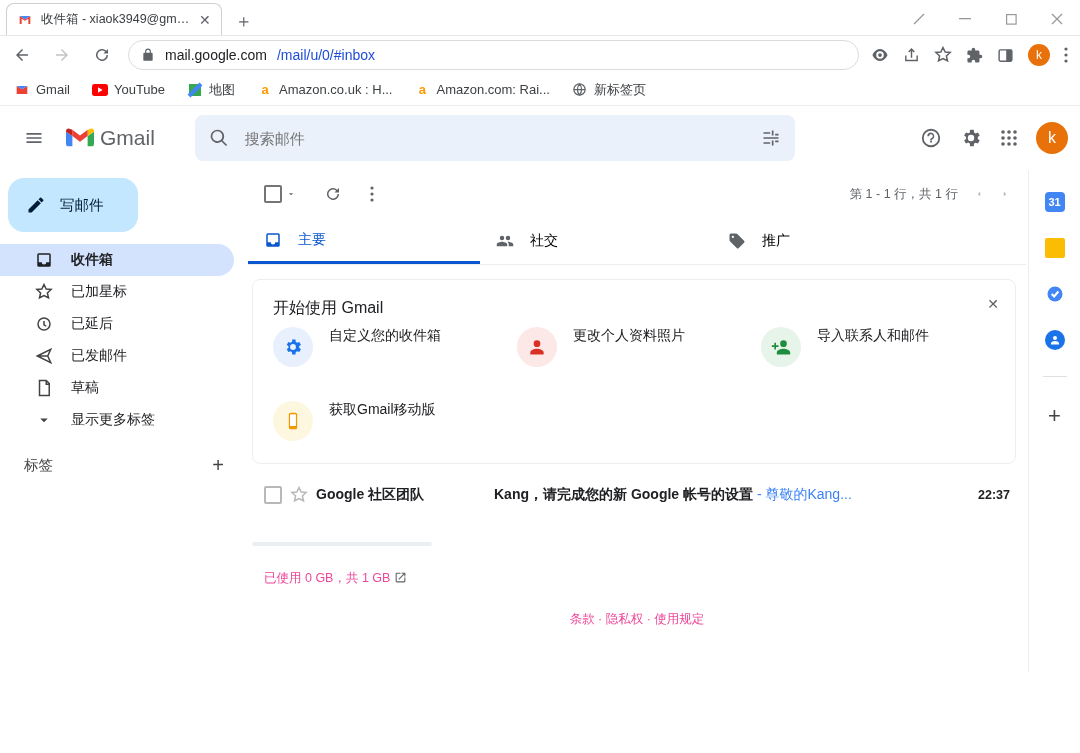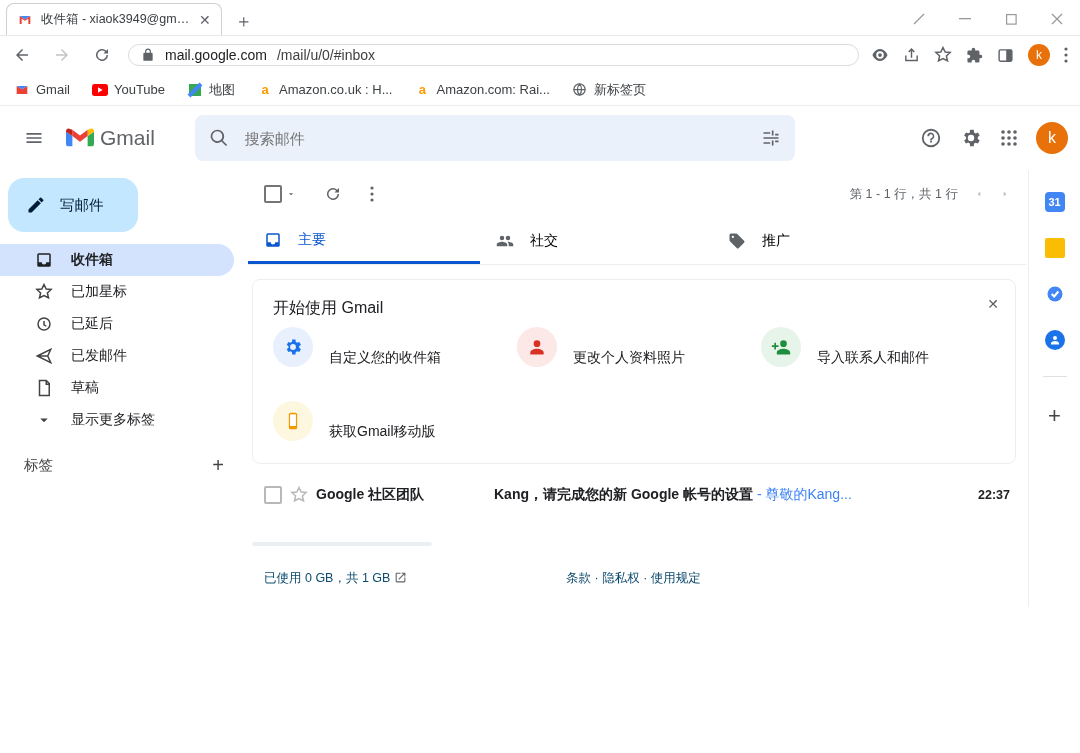--- a/index.html
+++ b/index.html
@@ -10,24 +10,24 @@
   .tab { display:flex; align-items:center; height:32px; background:#fff; border:1px solid #d0d0d0; border-bottom:none; border-radius:8px 8px 0 0; padding:0 10px; gap:8px; font-size:12.5px; max-width:220px;}
   .tab .favicon { width:16px; height:16px;}
   .tab .title { white-space:nowrap; overflow:hidden; text-overflow:ellipsis; max-width:150px; color:#3c4043;}
   .tab .close { color:#5f6368; font-size:14px;}
   .newtab { width:28px; height:28px; margin-left:8px; display:flex; align-items:center; justify-content:center; color:#5f6368; font-size:18px;}
   .wincontrols { margin-left:auto; display:flex;}
   .wincontrols div { width:46px; height:32px; display:flex; align-items:center; justify-content:center; color:#8a8a8a;}
   .addrbar { height:38px; display:flex; align-items:center; padding:0 8px; gap:12px;}
   .navbtn { width:28px; height:28px; display:flex; align-items:center; justify-content:center; color:#5f6368;}
   .navbtn.disabled { color:#bdbdbd;}
-  .urlbox { flex:1; height:22px; background:#fff; border:1px solid #dcdcdc; border-radius:15px; display:flex; align-items:center; padding:0 12px; gap:10px; color:#202124; font-size:14px;}
+  .urlbox { flex:1; height:30px; background:#fff; border:1px solid #dcdcdc; border-radius:15px; display:flex; align-items:center; padding:0 12px; gap:10px; color:#202124; font-size:14px;}
   .urlbox .lock { color:#5f6368;}
   .urlbox .host { color:#202124;}
-  .urlbox .path { color:#404040;}
+  .urlbox .path { color:#1d4ed8;}
   .righticons { display:flex; gap:14px; align-items:center; padding-right:4px; color:#5f6368;}
   .avatar-sm { width:22px; height:22px; border-radius:50%; background:#e8710a; color:#fff; display:flex; align-items:center; justify-content:center; font-size:12px;}
   .bookmarks { height:32px; display:flex; align-items:center; gap:22px; padding:0 14px; font-size:13px; color:#3c4043; border-bottom:1px solid #ececec;}
   .bm { display:flex; align-items:center; gap:6px;}
   .bm .ic { width:16px; height:16px; display:flex; align-items:center; justify-content:center;} .bm.yt .ic{ color:#f00;}
   .header { position:relative; height:64px; display:flex; align-items:center; padding:0 12px; gap:10px;}
   .hamburger { width:44px; height:44px; display:flex; align-items:center; justify-content:center; color:#5f6368; font-size:20px;}
   .logo { display:flex; align-items:center; gap:6px; font-size:21px; color:#5f6368;}
   .search { flex:1; max-width:600px; margin-left:30px; height:46px; background:#eaf1fb; border-radius:8px; display:flex; align-items:center; padding:0 14px; color:#5f6368; gap:16px;}
   .search input { border:none; outline:none; background:transparent; flex:1; font-size:15px; color:#5f6368;}
@@ -44,30 +44,30 @@
   .toolbar { height:48px; display:flex; align-items:center; gap:28px; padding:0 16px;}
   .chk { width:18px; height:18px; border:2px solid #757575; border-radius:2px;}
   .toolbar .info { margin-left:auto; display:flex; align-items:center; gap:16px; color:#5f6368; font-size:12.5px;}
   .tabsrow { display:flex; border-bottom:1px solid #eceff1;}
   .mtab { flex:0 0 232px; height:46px; display:flex; align-items:center; gap:16px; padding-left:16px; color:#000000; font-size:14px;}
   .mtab.active { color:#0b57d0; border-bottom:3px solid #0b57d0; font-weight:500;}
   .card { margin:14px 10px 14px 4px; border:1px solid #eceff1; border-radius:8px; padding:18px 20px 22px 20px; position:relative;}
   .card h3 { font-size:16px; font-weight:400; margin-bottom:8px;}
   .card .close { position:absolute; right:16px; top:16px; color:#5f6368;}
   .tiles { display:flex; flex-wrap:wrap; gap:34px 44px;}
-  .tile { display:flex; align-items:flex-end; gap:16px; font-size:14px; width:200px;}
+  .tile { display:flex; align-items:flex-start; gap:16px; font-size:14px; width:200px;}
   .tile .circ { width:40px; height:40px; border-radius:50%; display:flex; align-items:center; justify-content:center; }
   .c1{background:#e8f0fe;color:#1a73e8;} .c2{background:#fce8e6;color:#d93025;} .c3{background:#e6f4ea;color:#1e8e3e;} .c4{background:#fef7e0;color:#f29900;}
   .msgrow { display:flex; align-items:center; gap:8px; padding:8px 16px; font-size:14px;}
   .msgrow .sender { font-weight:700; width:170px;}
   .msgrow .subj { flex:1; white-space:nowrap; overflow:hidden; text-overflow:ellipsis;}
   .msgrow .subj b { font-weight:700;}
   .msgrow .snip { color:#3b82f6;}
   .msgrow .time { font-weight:700; font-size:12.5px;}
-  .footer { display:flex; padding:20px 16px; font-size:12.5px; color:#0c4a6e; gap:24px;}
+  .footer { display:flex; padding:20px 16px; font-size:12.5px; color:#ec4899; gap:24px;flex-direction:column;}
   .footer .ctr { flex:1; text-align:center;}
   .sidepanel { width:52px; border-left:1px solid #eceff1; display:flex; flex-direction:column; align-items:center; gap:26px; padding-top:22px;}
   .sp { width:20px; height:20px; border-radius:4px; display:flex; align-items:center; justify-content:center; font-size:11px; color:#fff;}
   .sep { width:24px; height:1px; background:#e0e0e0;}
   svg { display:block;}
 </style>
 </head>
 <body>
 
 <div class="titlebar">

